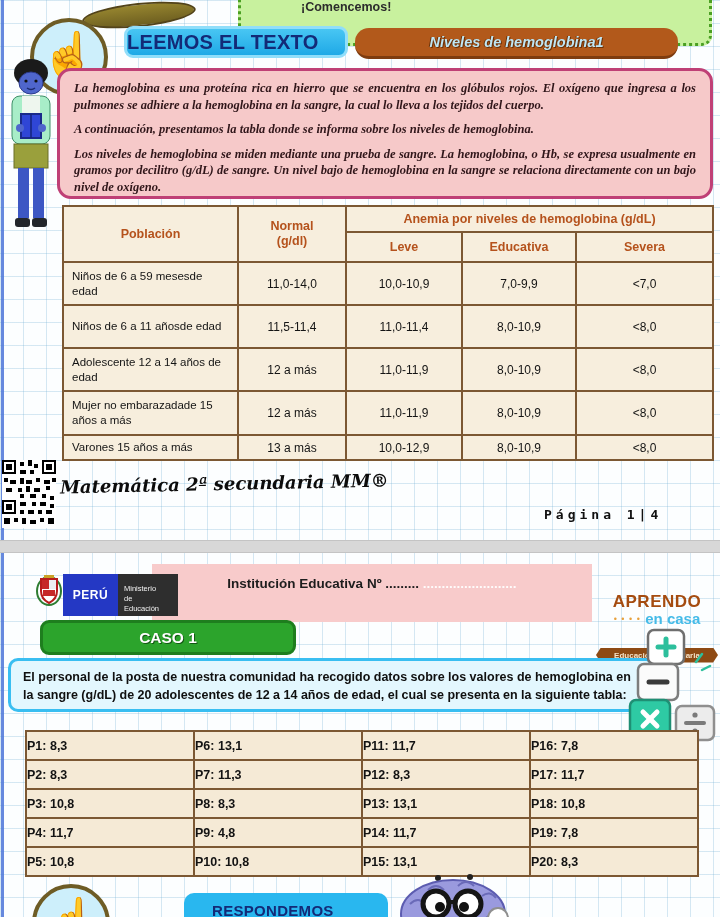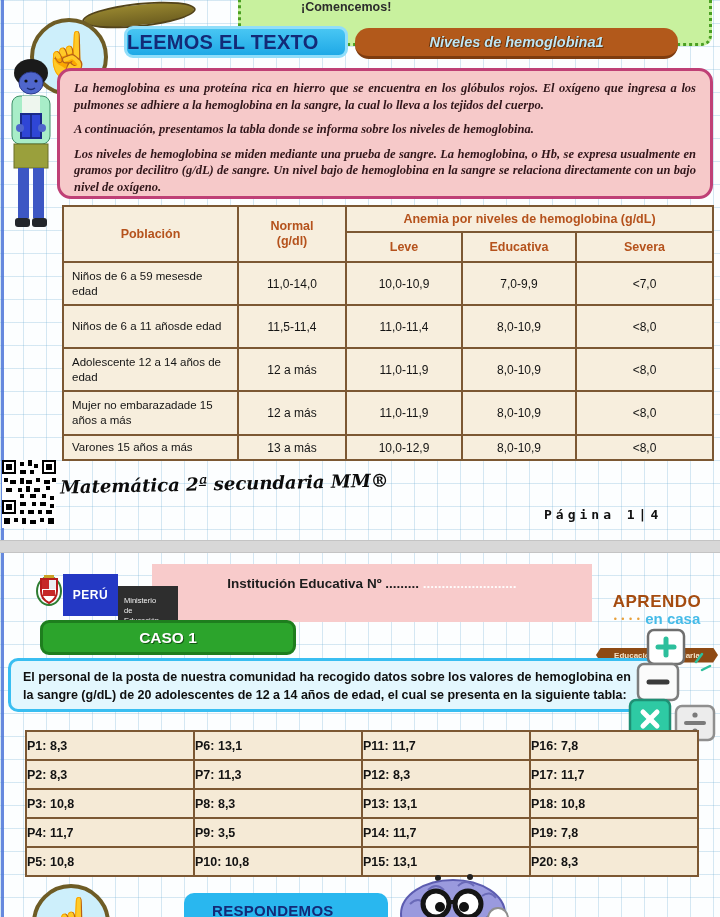--- a/index.html
+++ b/index.html
@@ -68,21 +68,21 @@
 
   
   .institution-banner { left:152px; top:564px; width:440px; height:58px; background:#f8cbcb;
     text-align:center; padding-top:12px; font-size:13.5px; font-weight:bold; color:#1d1d1d; }
   .institution-dots { color:#ffffff; opacity:.95; font-weight:bold; }
 
   .coat-of-arms { left:36px; top:573px; }
   .peru-box { left:63px; top:574px; width:55px; height:42px; background:#2438c4;
     display:flex; align-items:center; justify-content:center; color:#fff; font-weight:bold; font-size:12px; letter-spacing:.5px; }
   .minedu-box { left:118px; top:574px; width:60px; height:42px; background:#2e2e2e;
-    color:#f2f2f2; font-size:7.5px; line-height:1.35; padding:10px 16px 0 6px;margin-top:12px; }
+    color:#f2f2f2; font-size:7.5px; line-height:1.35; padding:10px 16px 0 6px; }
 
   .aprendo-logo { left:596px; top:593px; width:122px; text-align:center; }
   .aprendo-word1 { font-size:17px; font-weight:800; color:#a54c10; letter-spacing:.5px; line-height:1; }
   .aprendo-line2 { line-height:1.1; }
   .aprendo-dots { color:#e8a13c; font-size:9px; letter-spacing:1px; vertical-align:2px; }
   .aprendo-word2 { font-size:15px; font-weight:800; color:#45bbe8; }
   .aprendo-ribbon { margin-top:20px; background:#8d4a14; color:#f5e3c8; font-size:8px; font-weight:bold;
     padding:3px 6px; clip-path:polygon(0 50%, 4% 0, 96% 0, 100% 50%, 96% 100%, 4% 100%); }
 
   .caso-button { left:40px; top:620px; width:256px; height:35px; background:#2ca42c;
@@ -346,21 +346,21 @@
         <td>P17: 11,7</td>
       </tr>
       <tr>
         <td>P3: 10,8</td>
         <td>P8: 8,3</td>
         <td>P13: 13,1</td>
         <td>P18: 10,8</td>
       </tr>
       <tr>
         <td>P4: 11,7</td>
-        <td>P9: 3,5</td>
+        <td>P9: 4,8</td>
         <td>P14: 11,7</td>
         <td>P19: 7,8</td>
       </tr>
       <tr>
         <td>P5: 10,8</td>
         <td>P10: 10,8</td>
         <td>P15: 13,1</td>
         <td>P20: 8,3</td>
       </tr>
     </tbody>

